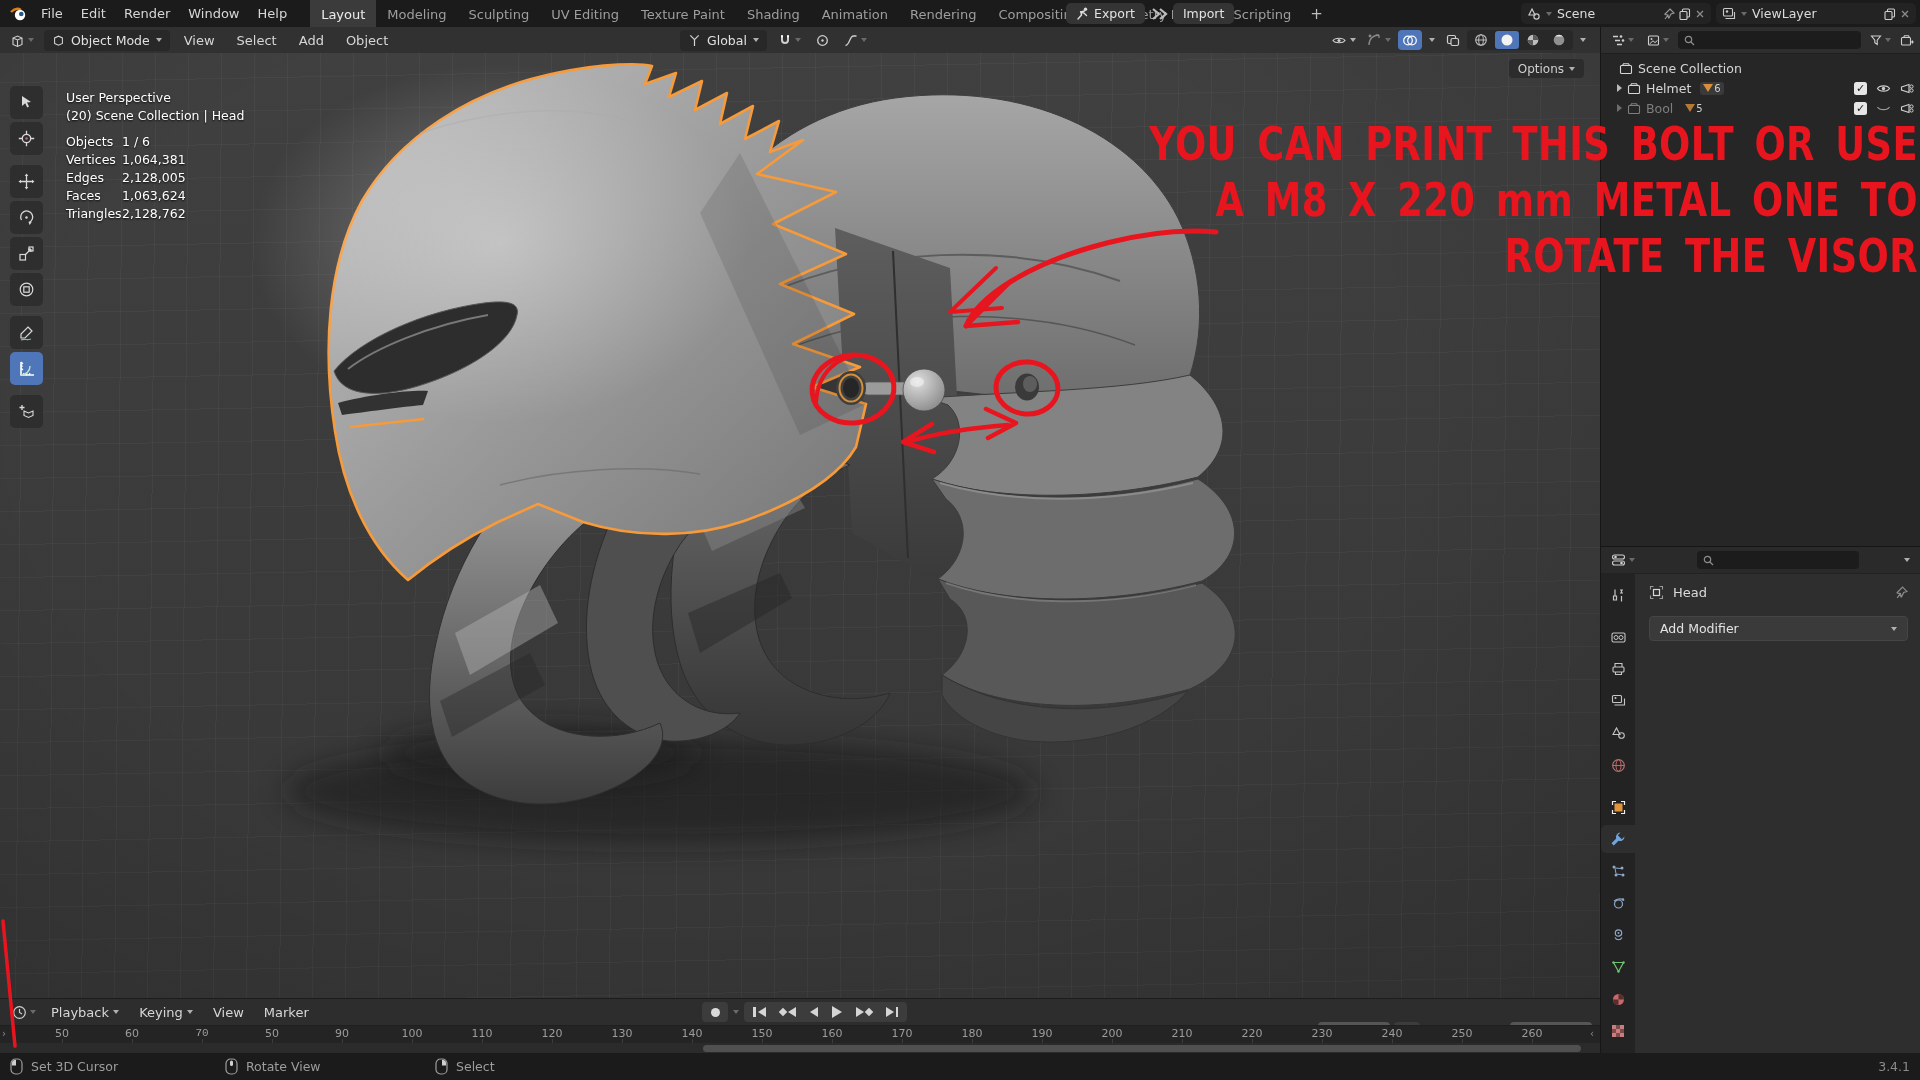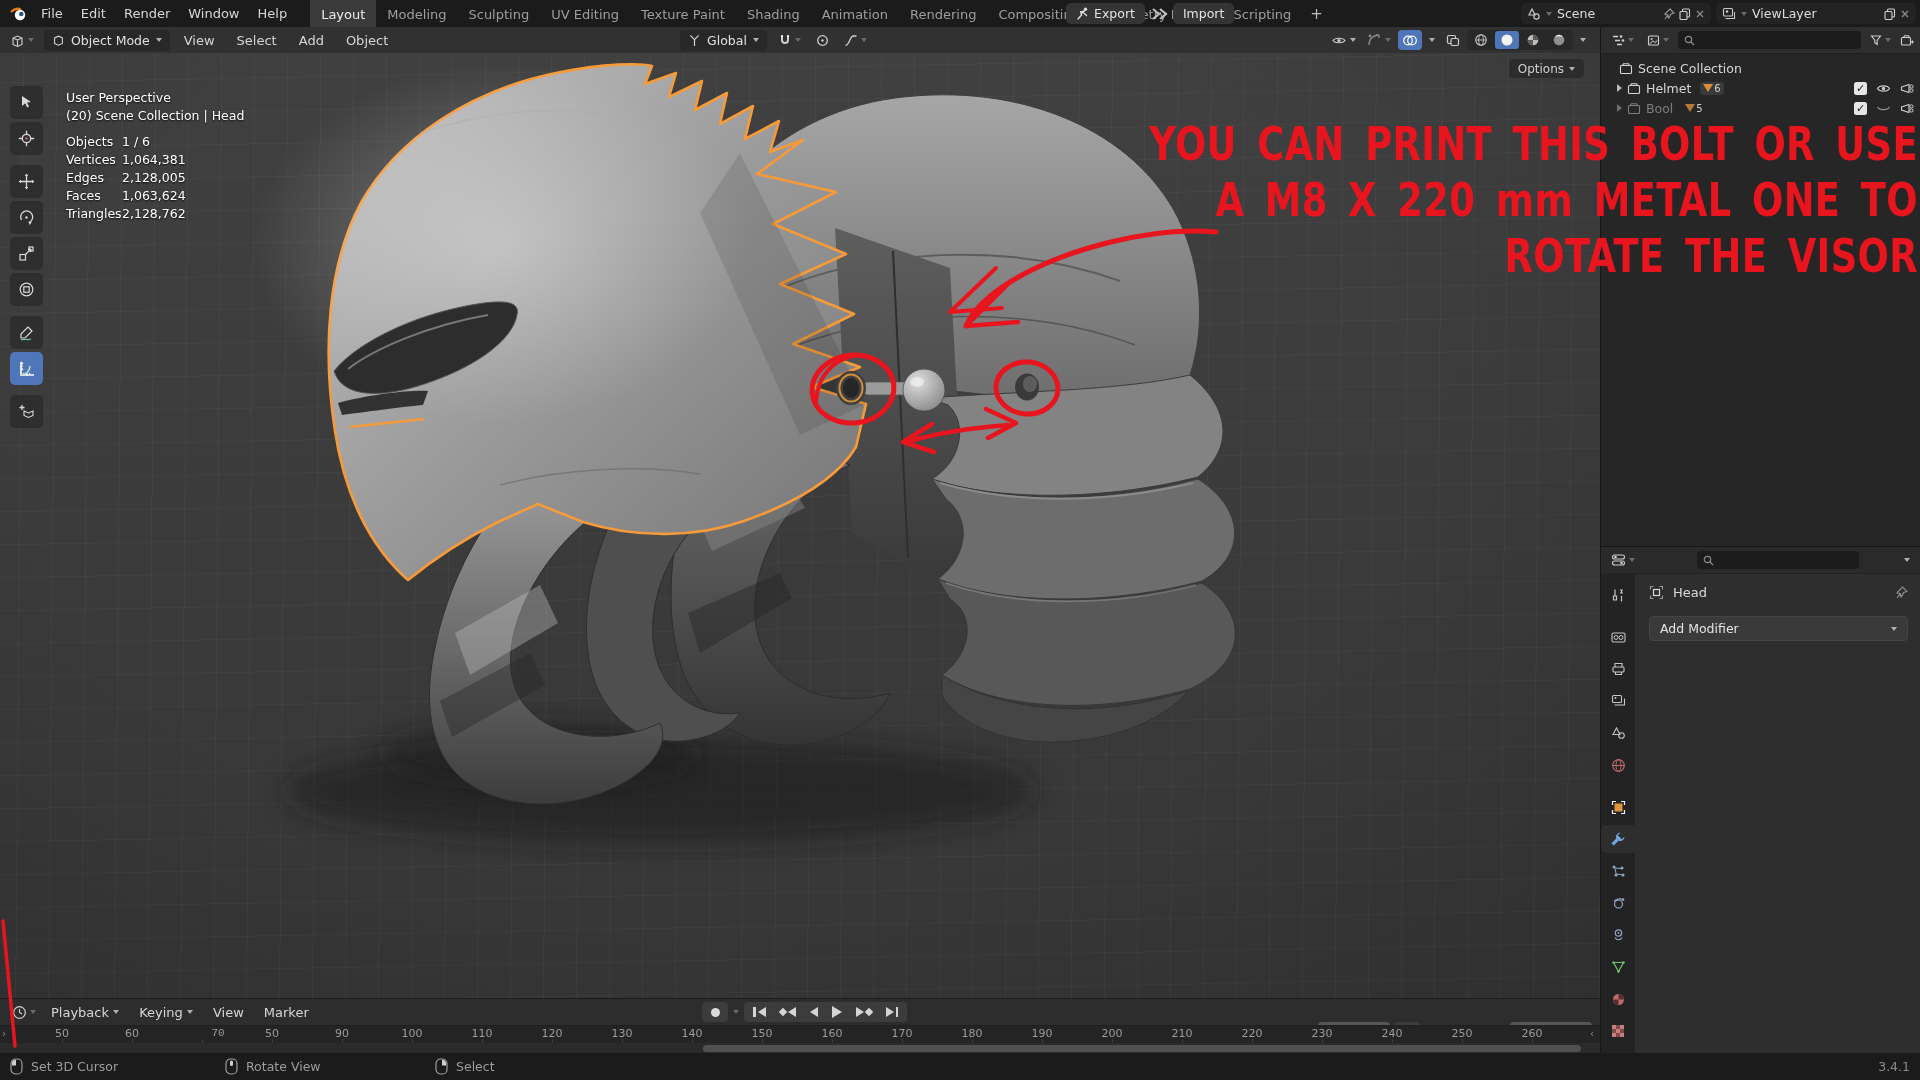--- a/index.html
+++ b/index.html
@@ -866,21 +866,21 @@
         </span>
       </div>
     </div>
     <div class="tl-ruler">
       <span class="edge-chev" style="left:2px;">›</span>
       <span class="edge-chev" style="right:6px;">‹</span>
     <span class="ruler-num" style="left: 32px;">50</span>
         <span class="ruler-tick" style="left: 62px;"></span>
         <span class="ruler-num" style="left: 102px;">60</span>
         <span class="ruler-tick" style="left: 132px;"></span>
-        <span class="ruler-num" style="left: 188px; font-family: Liberation Mono, monospace;">70</span>
+        <span class="ruler-num" style="left: 172px; font-family: Liberation Mono, monospace;">70</span>
         <span class="ruler-tick" style="left: 202px;"></span>
         <span class="ruler-num" style="left: 242px;">50</span>
         <span class="ruler-tick" style="left: 272px;"></span>
         <span class="ruler-num" style="left: 312px;">90</span>
         <span class="ruler-tick" style="left: 342px;"></span>
         <span class="ruler-num" style="left: 382px;">100</span>
         <span class="ruler-tick" style="left: 412px;"></span>
         <span class="ruler-num" style="left: 452px;">110</span>
         <span class="ruler-tick" style="left: 482px;"></span>
         <span class="ruler-num" style="left: 522px;">120</span>

